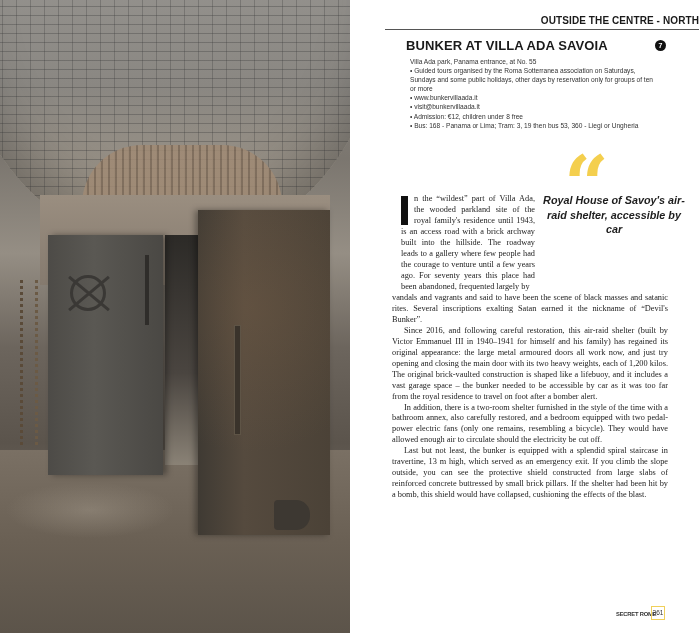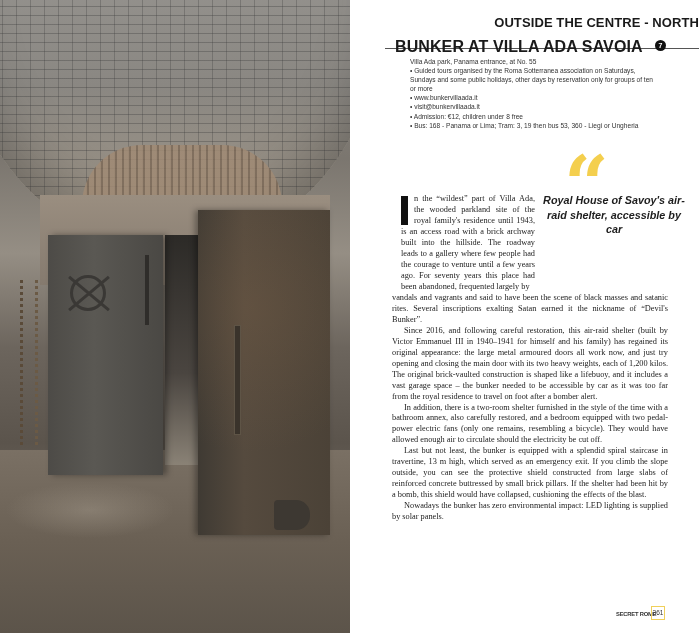--- a/index.html
+++ b/index.html
@@ -76,25 +76,25 @@
   }
   .rope {
     position: absolute; left: 20px; top: 280px; width: 18px; height: 165px;
     border-left: 3px dotted #5a4a38; border-right: 3px dotted #6b5a45;
   }
 
   
   .page { position: absolute; left: 350px; top: 0; width: 350px; height: 633px; }
   .running-head {
     position: absolute; left: 35px; top: 15px; width: 314px;
-    text-align: right; font-size: 13px; font-weight: bold; letter-spacing: 0.1px;
-    padding-bottom: 18px; border-bottom: 1px solid #555;
+    text-align: right; font-size: 10px; font-weight: bold; letter-spacing: 0.1px;
+    padding-bottom: 3px; border-bottom: 1px solid #555;
   }
   .entry-title {
-    position: absolute; left: 45px; top: 38px; font-size: 16px; font-weight: bold; letter-spacing: 0.1px; text-align: right;
+    position: absolute; left: 56px; top: 38px; font-size: 13px; font-weight: bold; letter-spacing: 0.1px; text-align: right;
   }
   .entry-number {
     position: absolute; left: 305px; top: 40px; width: 11px; height: 11px; border-radius: 50%;
     background: #111; color: #fff; font-size: 7px; font-weight: bold; line-height: 11px; text-align: center;
   }
   .info {
     position: absolute; left: 60px; top: 57px; width: 250px;
     font-size: 6.6px; line-height: 9.1px; color: #333;
   }
   .info p { margin: 0; }
@@ -169,18 +169,17 @@
   <div class="body-text col-narrow">
     <span class="dropcap"></span>
     <span>n the “wildest” part of Villa Ada, the wooded parkland site of the royal family's residence until 1943, is an access road with a brick archway built into the hillside. The roadway leads to a gallery where few people had the courage to venture until a few years ago. For seventy years this place had been abandoned, frequented largely by</span>
   </div>
 
   <div class="body-text col-full">
     <p class="cont">vandals and vagrants and said to have been the scene of black masses and satanic rites. Several inscriptions exalting Satan earned it the nickname of “Devil's Bunker”.</p>
     <p>Since 2016, and following careful restoration, this air-raid shelter (built by Victor Emmanuel III in 1940–1941 for himself and his family) has regained its original appearance: the large metal armoured doors all work now, and just try opening and closing the main door with its two heavy weights, each of 1,200 kilos. The original brick-vaulted construction is shaped like a lifebuoy, and it includes a vast garage space – the bunker needed to be accessible by car as it was too far from the royal residence to travel on foot after a bomber alert.</p>
     <p>In addition, there is a two-room shelter furnished in the style of the time with a bathroom annex, also carefully restored, and a bedroom equipped with two pedal-power electric fans (only one remains, resembling a bicycle). They would have allowed enough air to circulate should the electricity be cut off.</p>
     <p>Last but not least, the bunker is equipped with a splendid spiral staircase in travertine, 13 m high, which served as an emergency exit. If you climb the slope outside, you can see the protective shield constructed from large slabs of reinforced concrete buttressed by small brick pillars. If the shelter had been hit by a bomb, this shield would have collapsed, cushioning the effects of the blast.</p>
-    <p>Nowadays the bunker has zero environmental impact: LED lighting is supplied by solar panels.</p>
   </div>
 
   <div class="footer-label">SECRET ROME</div>
   <div class="page-number">361</div>
 </div>
 
 </body></html>

